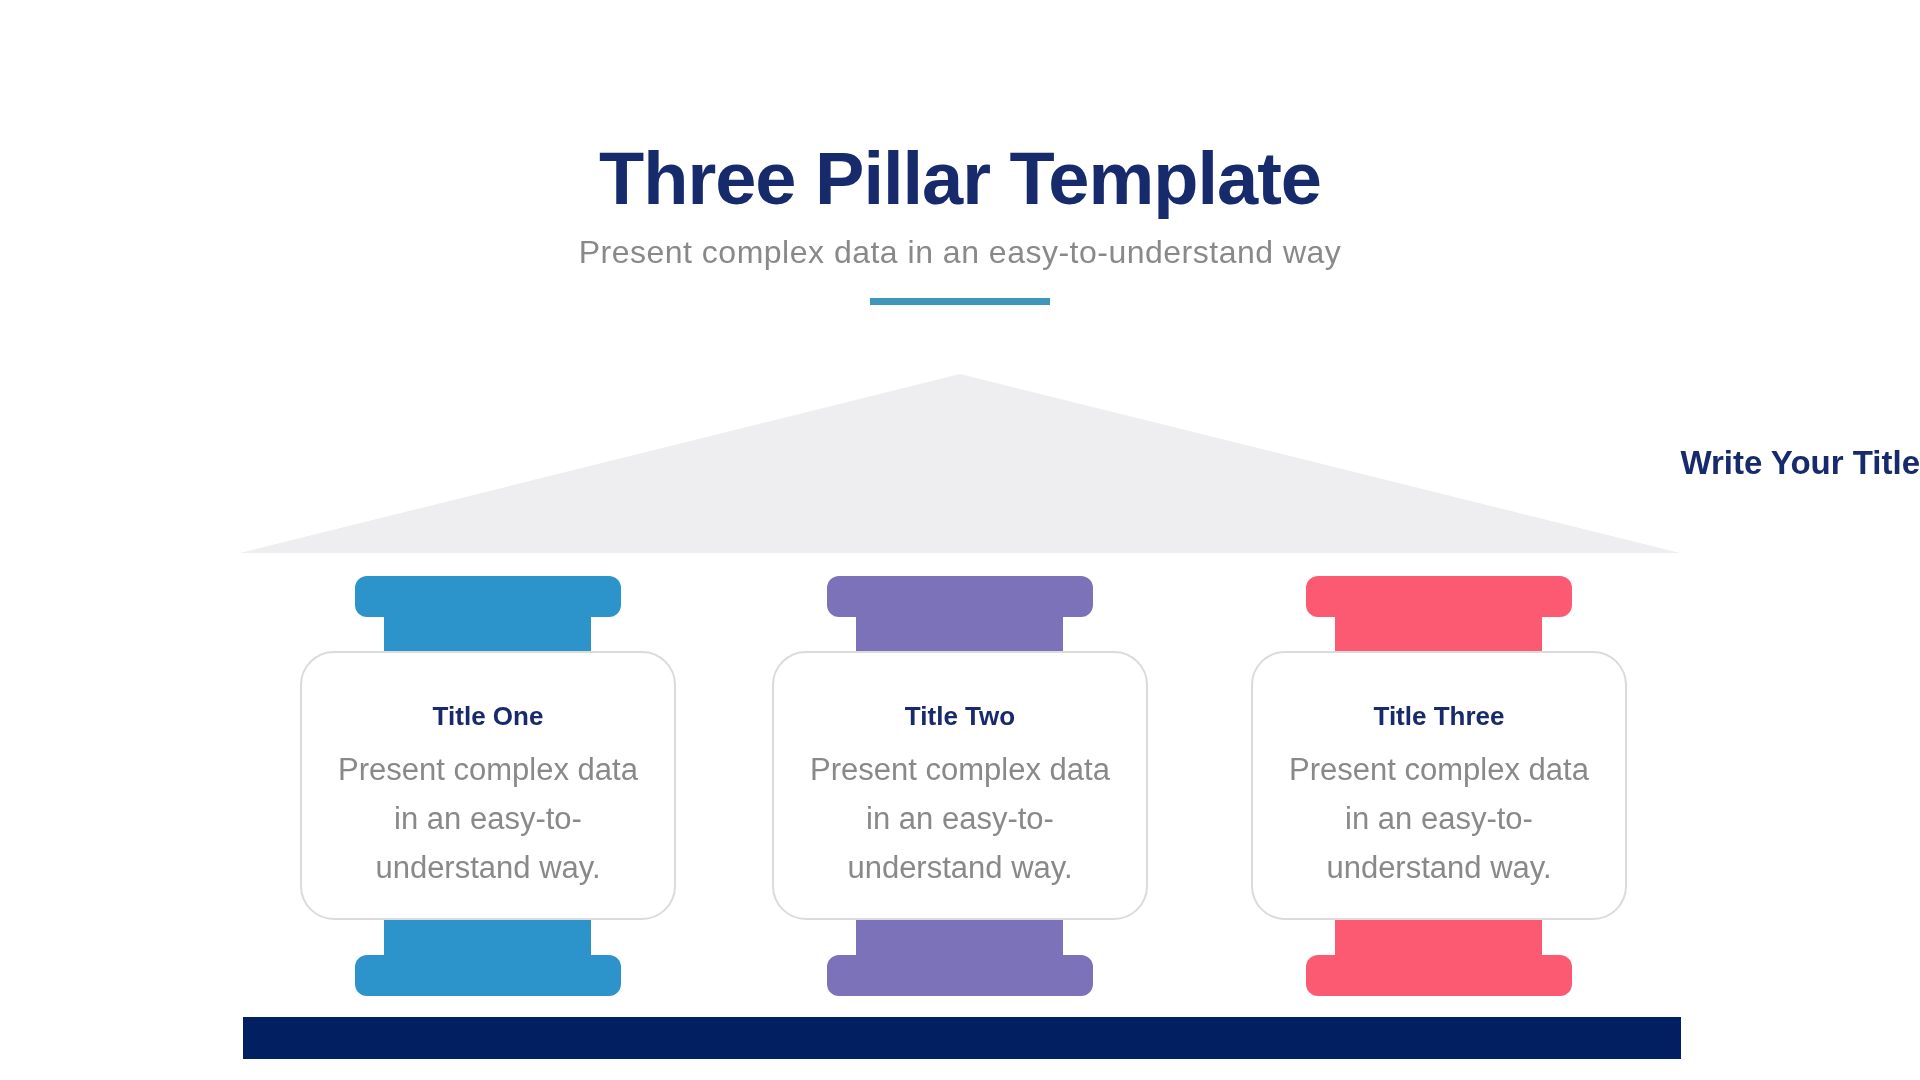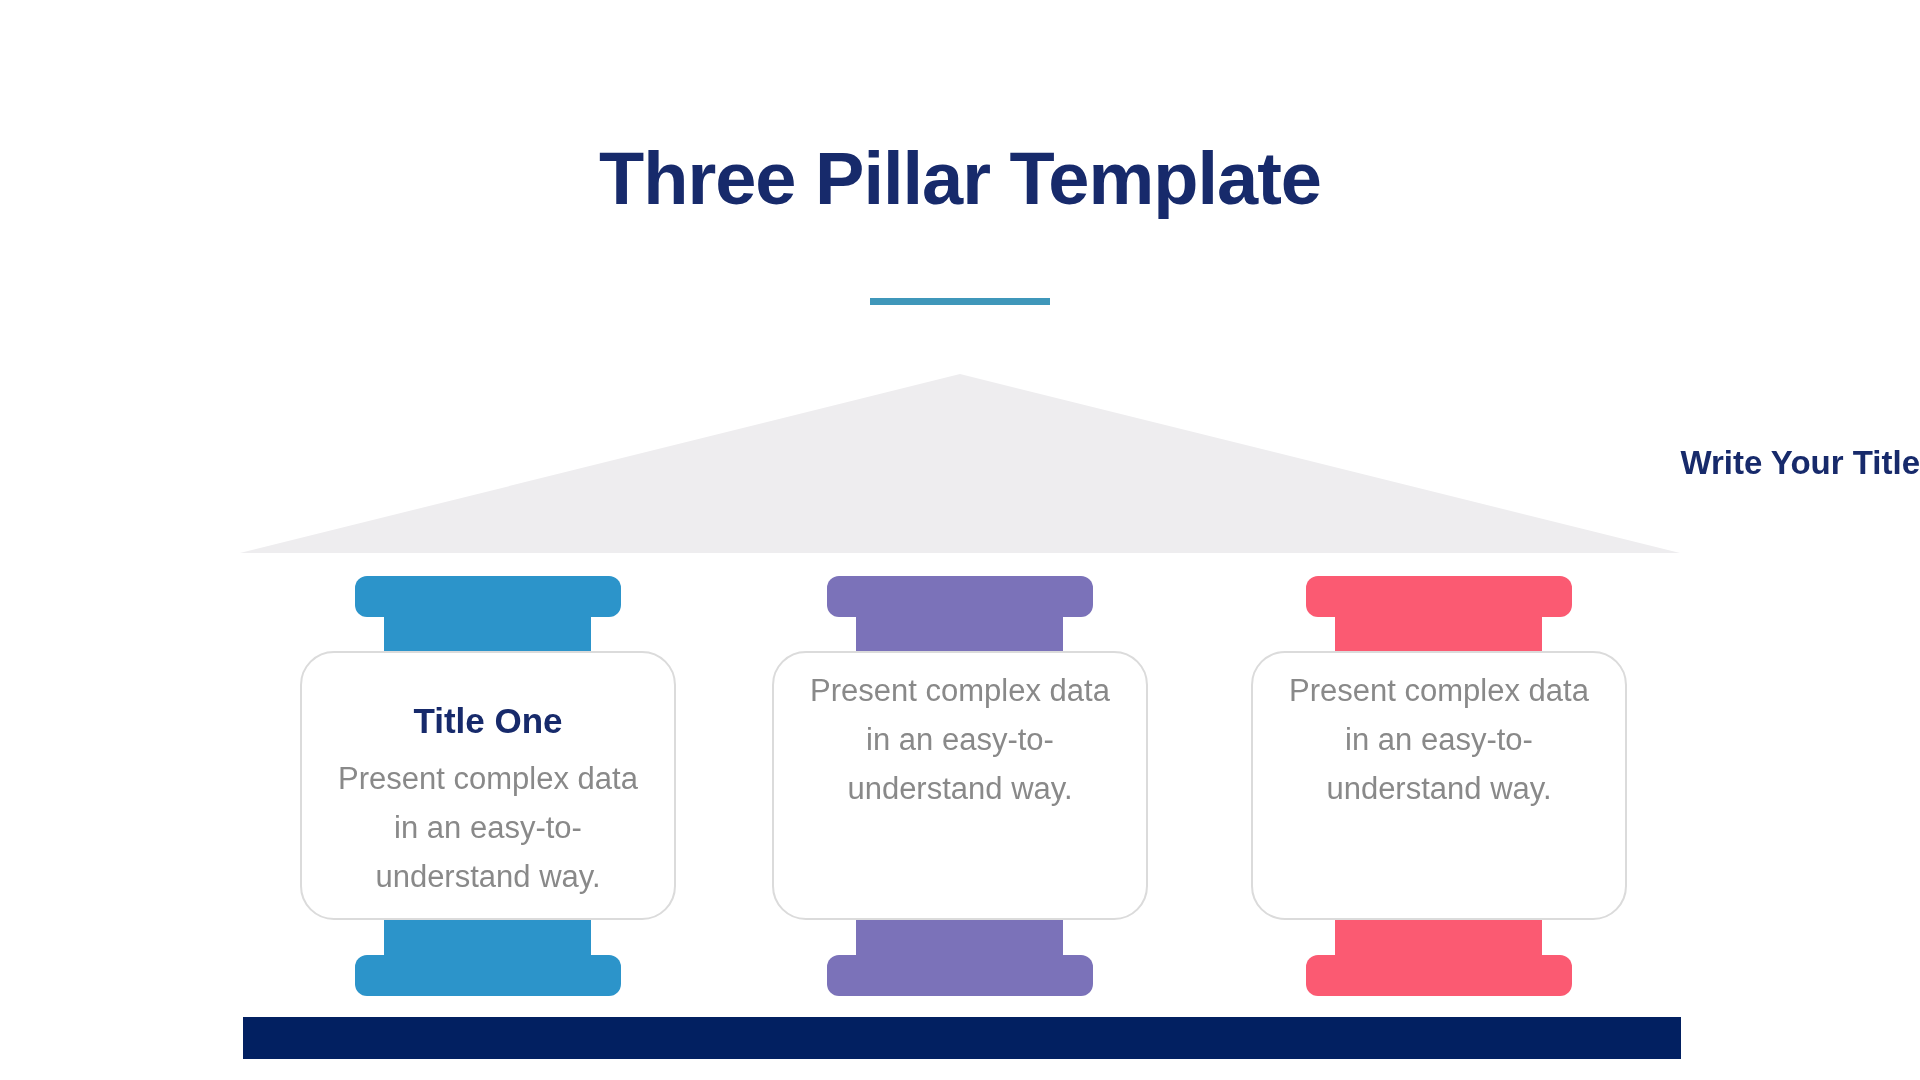--- a/index.html
+++ b/index.html
@@ -40,38 +40,39 @@
   }
   .cap-top{top:0;}
   .cap-bottom{top:379px;}
   .card{
     position:absolute;left:0;top:75px;width:376px;height:269px;
     box-sizing:border-box;background:#ffffff;
     border:2px solid var(--card-border,#DBDBDB);border-radius:34px;
     text-align:center;
   }
   .card-title{
-    margin:48px 10px 0 10px;font-size:35px;font-weight:bold;
+    margin:48px 10px 0 10px;font-size:26px;font-weight:bold;
     color:var(--heading-navy,#172A6B);
   }
   .card-body{
     margin:13px 16px 0 16px;font-size:31px;line-height:49px;
     color:var(--text-gray,#898989);white-space:pre-line;
   }
   .base-bar{
     position:absolute;left:243px;top:973px;width:1438px;height:42px;
     background:var(--base-bar-navy,#022061);
   }
 </style>
 </head>
 <body>
 
 <div class="canvas">
 
   <h1 class="main-title">Three Pillar Template</h1>
+  <p class="subtitle">Present complex data in an easy-to-understand way</p>
   <div class="divider"></div>
 
   <div class="roof">
     <svg viewBox="0 0 1440 179" preserveAspectRatio="none">
       <polygon points="720,0 1440,179 0,179" fill="#EEEDEF"></polygon>
     </svg>
   </div>
   <p class="roof-title">Write Your Title</p>
 
   <div class="pillar pillar-1">
@@ -84,31 +85,33 @@
 in an easy-to-
 understand way.</p>
     </div>
   </div>
 
   <div class="pillar pillar-2">
     <div class="shaft" style="background-color: rgb(123, 114, 185);"></div>
     <div class="cap cap-top" style="background-color: rgb(123, 114, 185);"></div>
     <div class="cap cap-bottom" style="background-color: rgb(123, 114, 185);"></div>
     <div class="card">
+      <h2 class="card-title">Title Two</h2>
       <p class="card-body">Present complex data
 in an easy-to-
 understand way.</p>
     </div>
   </div>
 
   <div class="pillar pillar-3">
     <div class="shaft" style="background-color: rgb(251, 90, 114);"></div>
     <div class="cap cap-top" style="background-color: rgb(251, 90, 114);"></div>
     <div class="cap cap-bottom" style="background-color: rgb(251, 90, 114);"></div>
     <div class="card">
+      <h2 class="card-title">Title Three</h2>
       <p class="card-body">Present complex data
 in an easy-to-
 understand way.</p>
     </div>
   </div>
 
   <div class="base-bar"></div>
 
 </div>
 

